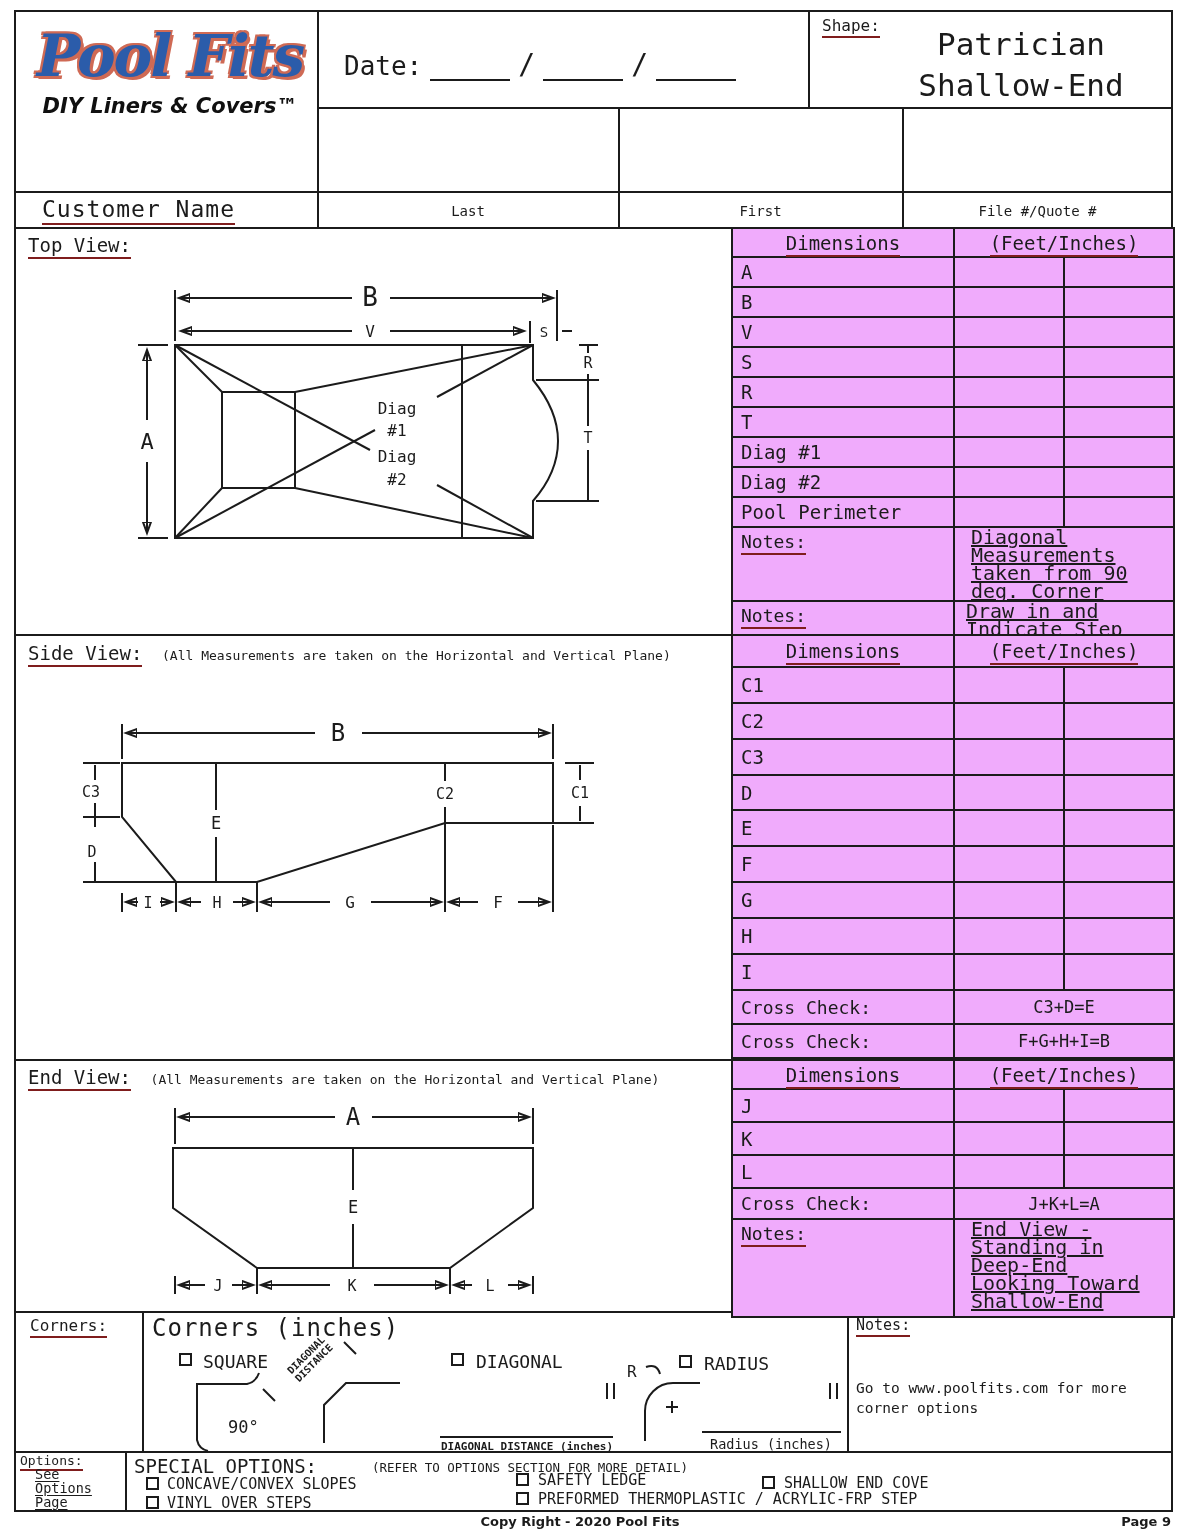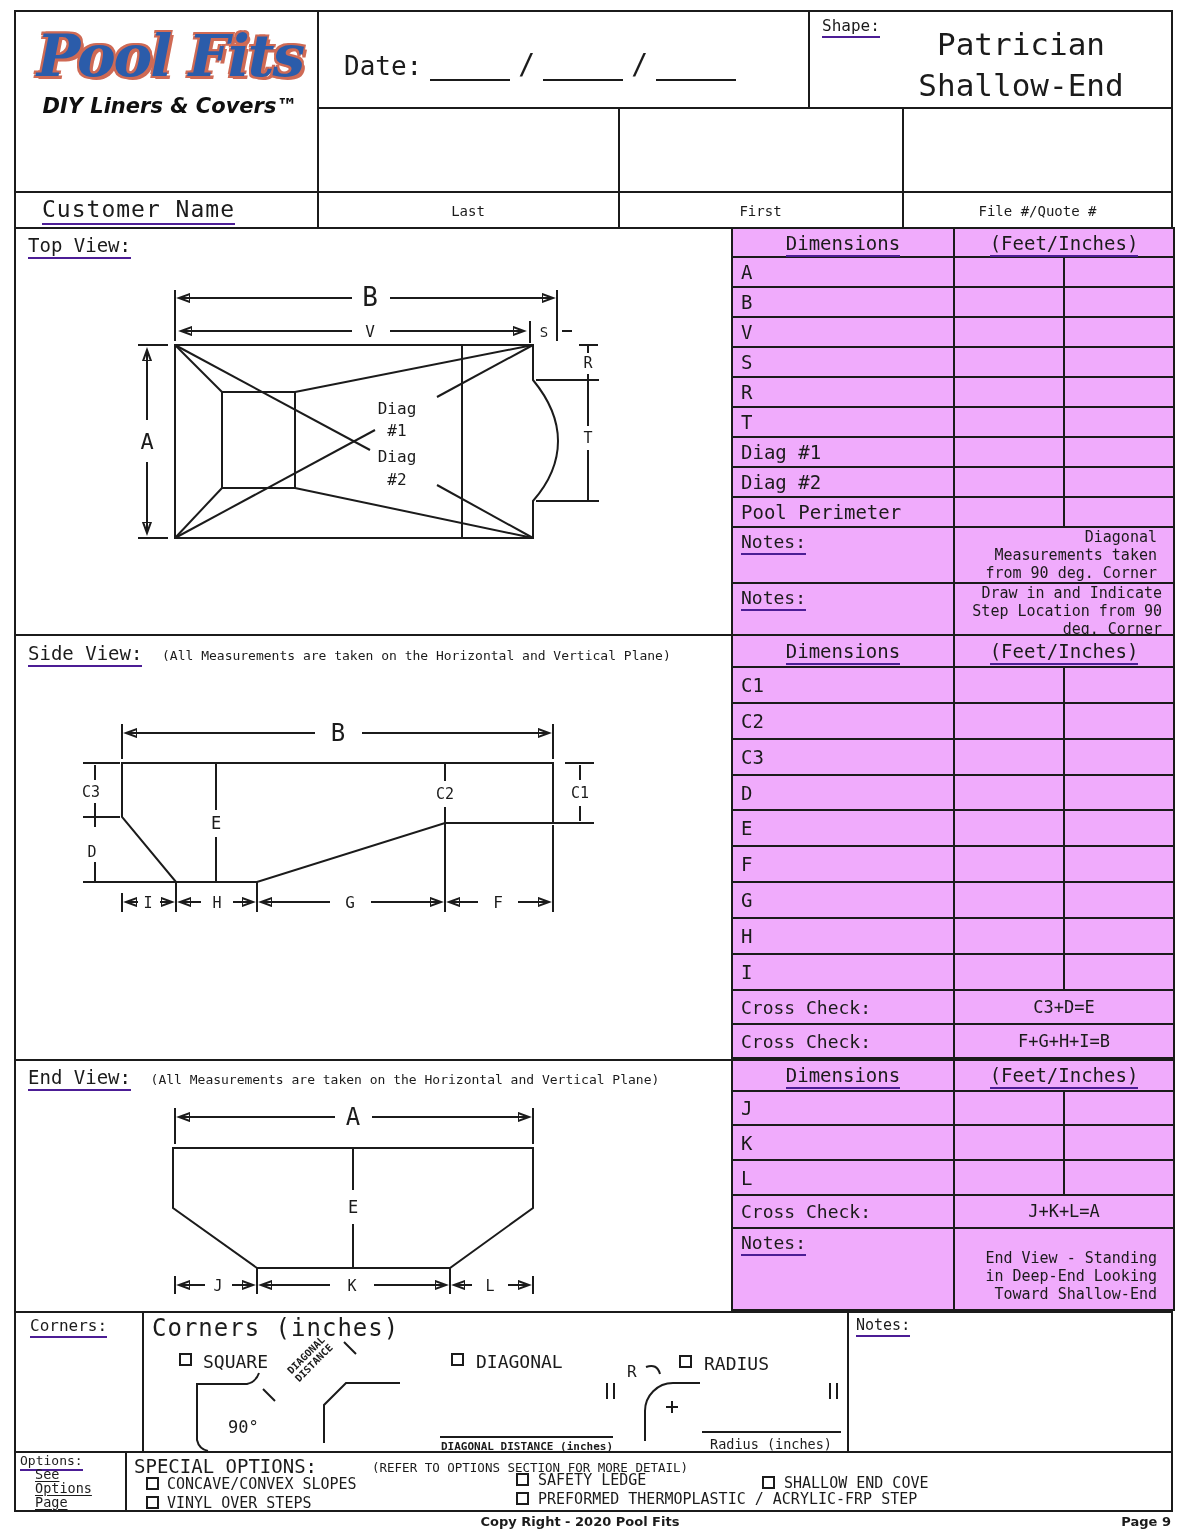--- a/index.html
+++ b/index.html
@@ -1,21 +1,21 @@
 <!DOCTYPE html>
 <html><head>
 <meta charset="utf-8">
 <style>
   html,body{margin:0;padding:0;background:#e8e8e8;}
   .page{position:relative;width:1187px;height:1536px;background:#ffffff;
         font-family:"DejaVu Sans Mono",monospace;color:#1b1b1b;overflow:hidden;}
   .hl,.vl{position:absolute;background:#1b1b1b;}
   .hl{height:2px;} .vl{width:2px;}
   .t{position:absolute;white-space:nowrap;}
-  .u{border-bottom:2px solid #4c1d95;padding-bottom:1px;margin-top:24px;}
+  .u{border-bottom:2px solid #7f1d1d;padding-bottom:1px;margin-top:24px;}
   .wrap{white-space:normal;}
   .pageborder{position:absolute;left:14px;top:10px;width:1159px;height:1502px;
         border:2px solid #1b1b1b;box-sizing:border-box;}
   
   .logo-block{position:absolute;left:24px;top:24px;width:292px;text-align:center;}
   .logo-script{font-family:"DejaVu Serif",serif;font-style:italic;font-weight:bold;
         font-size:58px;line-height:64px;color:#2b5caa;letter-spacing:-2px;
         text-shadow:-2px -2px 0 #cf6a55,2px -2px 0 #cf6a55,-2px 2px 0 #cf6a55,3px 3px 0 #cf6a55;}
   .logo-sub{margin-top:6px;font-family:"DejaVu Sans",sans-serif;font-weight:bold;
         font-style:italic;font-size:21px;color:#101010;}
@@ -25,21 +25,21 @@
   .blank{display:inline-block;width:80px;height:30px;border-bottom:2px solid #1b1b1b;}
   .slash{font-size:28px;}
   
   table.dt{position:absolute;border-collapse:collapse;table-layout:fixed;background:#f0abfc;}
   .dt td{border:2px solid #1b1b1b;padding:0;font-size:19px;}
   .dt td.hd{text-align:center;height:27px;font-size:19px;}
   .dt td.lb{padding-left:8px;height:28px;}
   .dt td.cc{padding-left:8px;font-size:18px;height:29px;margin-left:14px;}
   .dt td.cv{text-align:center;font-size:17px;}
   .dt td.nl{vertical-align:top;padding:3px 0 0 8px;font-size:18px;}
-  .dt td.nt{text-align:right;font-size:15px;line-height:18px;}
+  .dt td.nt{text-align:left;font-size:20px;line-height:18px;text-decoration:underline;}
   .dt td.nt div{margin:0 auto;white-space:normal;}
   .dt td.nb{vertical-align:bottom;padding-bottom:6px;}
   
   svg{position:absolute;}
   svg line,svg path,svg rect{stroke:#1b1b1b;stroke-width:2;fill:none;}
   svg text{fill:#1b1b1b;stroke:none;font-family:"DejaVu Sans Mono",monospace;text-anchor:middle;}
   
   .cb{position:absolute;width:13px;height:13px;border:2px solid #1b1b1b;box-sizing:border-box;background:#fff;}
   .rot45{position:absolute;transform:rotate(-45deg);transform-origin:center;
         font-size:10px;font-weight:bold;text-align:center;line-height:11px;}
@@ -464,20 +464,21 @@
     <g>
       <path d="M646,1367 Q657,1363 660,1374"></path>
       <path d="M700,1383 L673,1383 A28,28 0 0 0 645,1411 L645,1441"></path>
       <line x1="666" y1="1407" x2="678" y2="1407"></line>
       <line x1="672" y1="1401" x2="672" y2="1413"></line>
     </g>
     <line x1="702" y1="1432" x2="841" y2="1432"></line>
   </svg>
 
   <div class="t" style="left:856px;top:1316px;font-size:15px"><span class="u">Notes:</span></div>
+  <div class="t wrap" style="left:856px;top:1378px;width:296px;font-size:14.5px;line-height:20px">Go to www.poolfits.com for more corner options</div>
 
   <div class="t" style="left:20px;top:1453px;font-size:13px"><span class="u">Options:</span></div>
   <div class="t wrap" style="left:35px;top:1467px;width:70px;font-size:13.5px;line-height:14px;text-decoration:underline;text-underline-offset:2px">See Options Page</div>
 
   <div class="t" style="left:134px;top:1455px;font-size:19px">SPECIAL OPTIONS:</div>
   <div class="t" style="left:372px;top:1460px;font-size:12.5px">(REFER TO OPTIONS SECTION FOR MORE DETAIL)</div>
 
   <div class="cb" style="left:146px;top:1477px"></div>
   <div class="t" style="left:167px;top:1475px;font-size:15px">CONCAVE/CONVEX SLOPES</div>
   <div class="cb" style="left:146px;top:1496px"></div>

